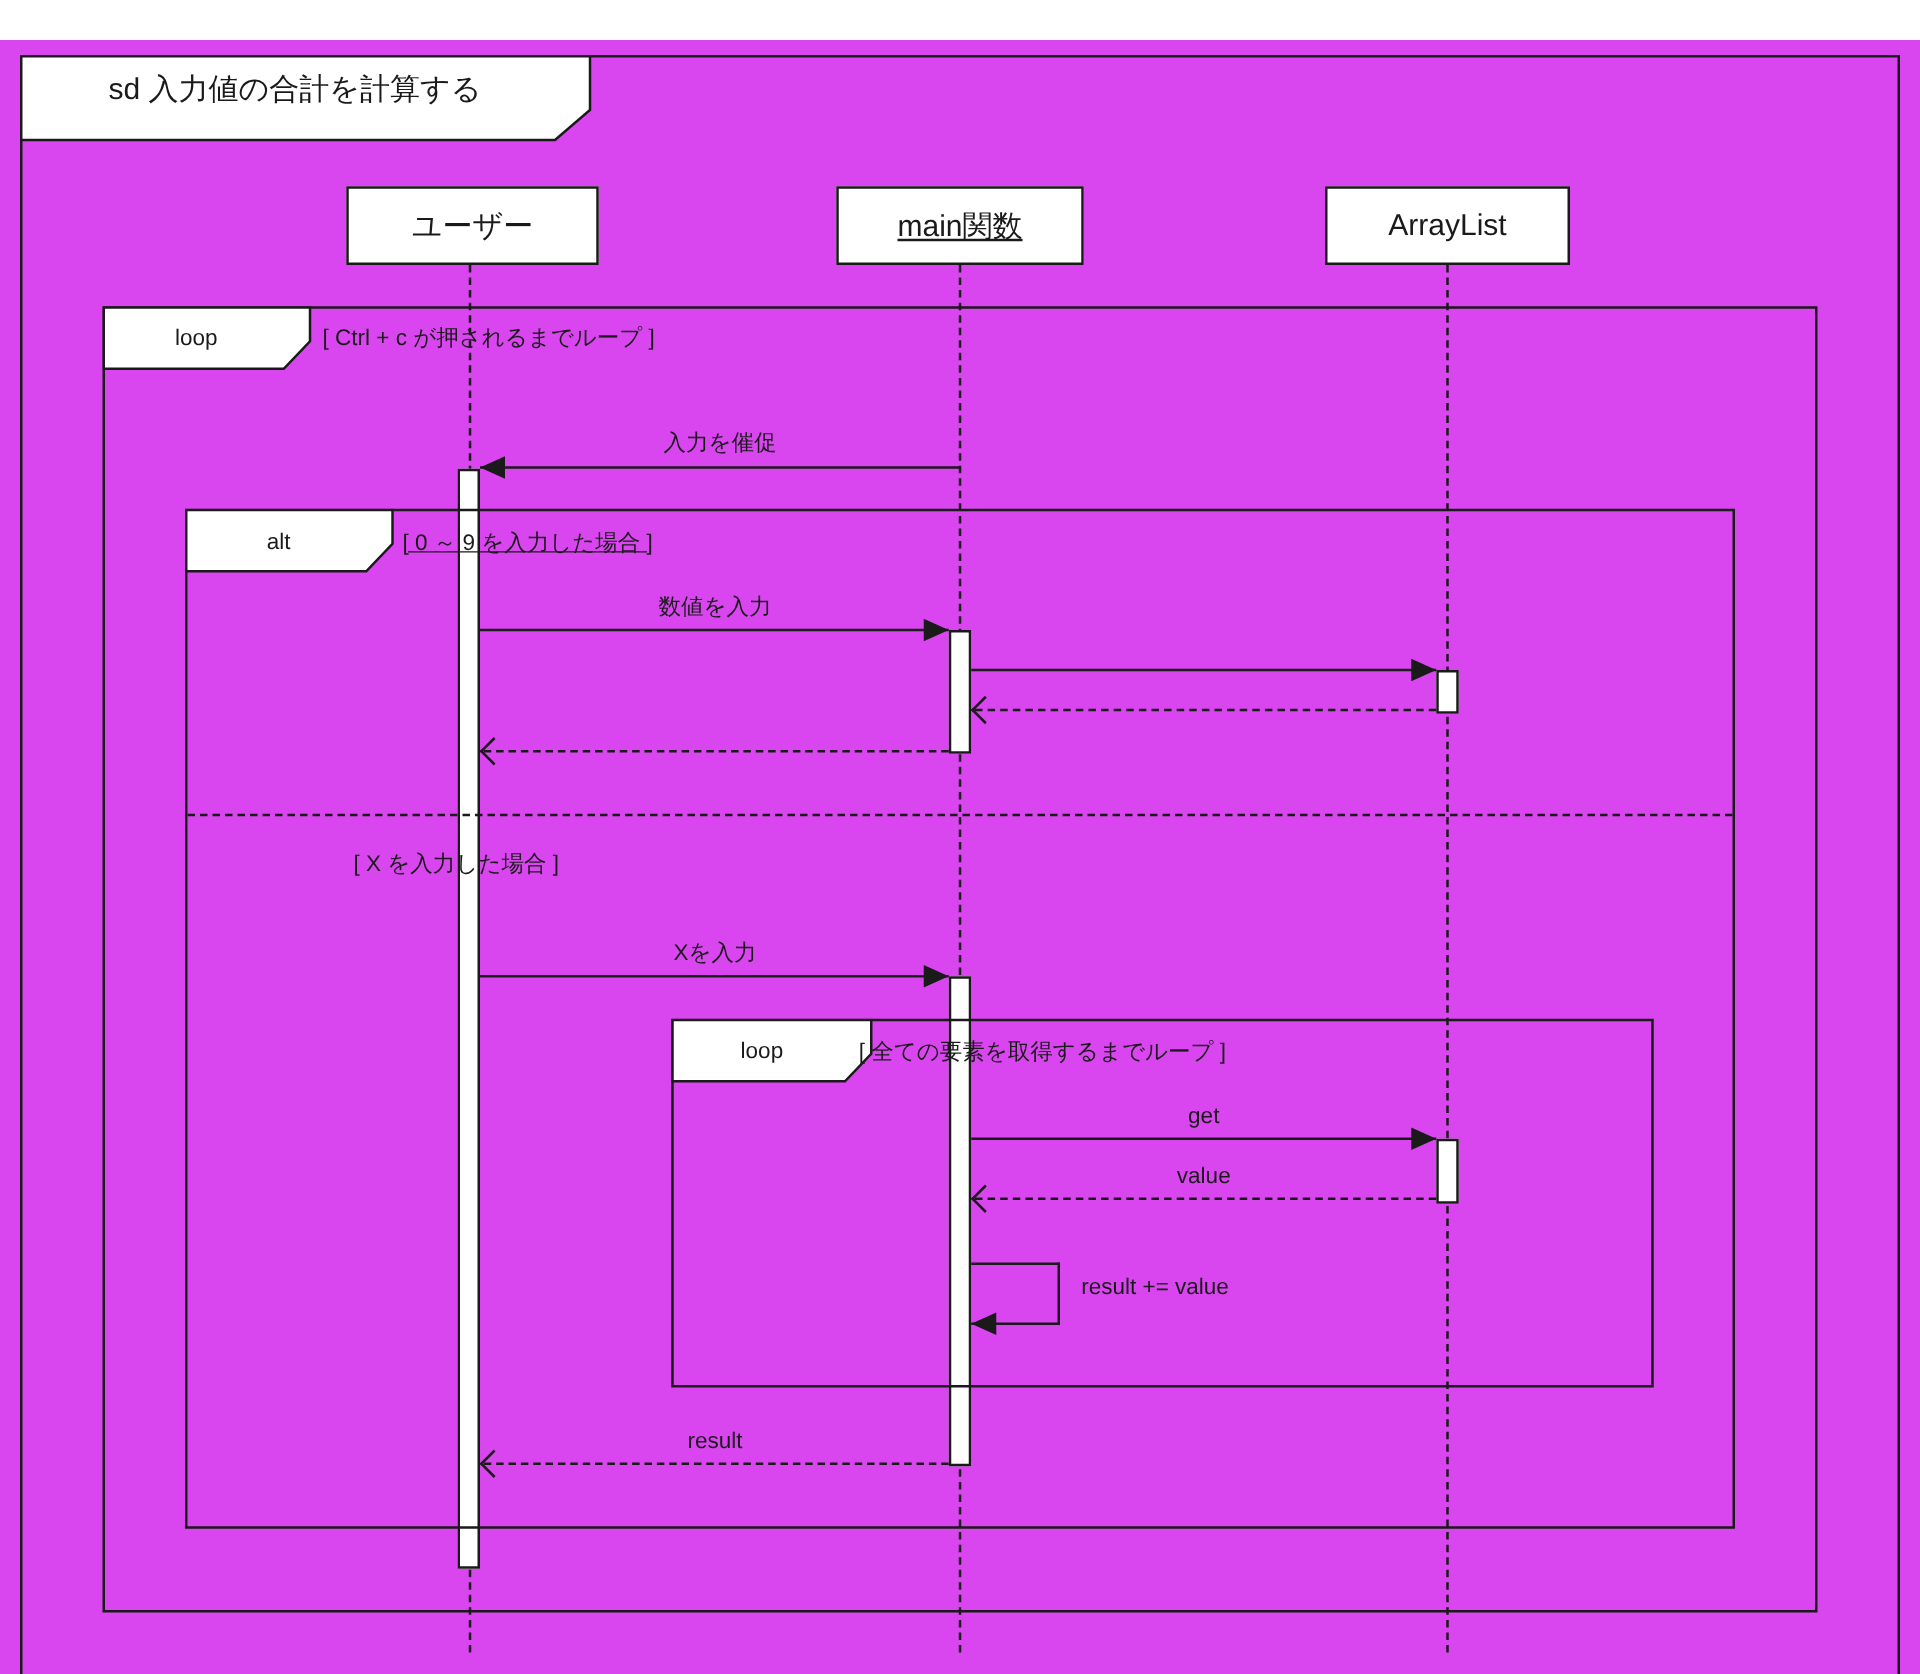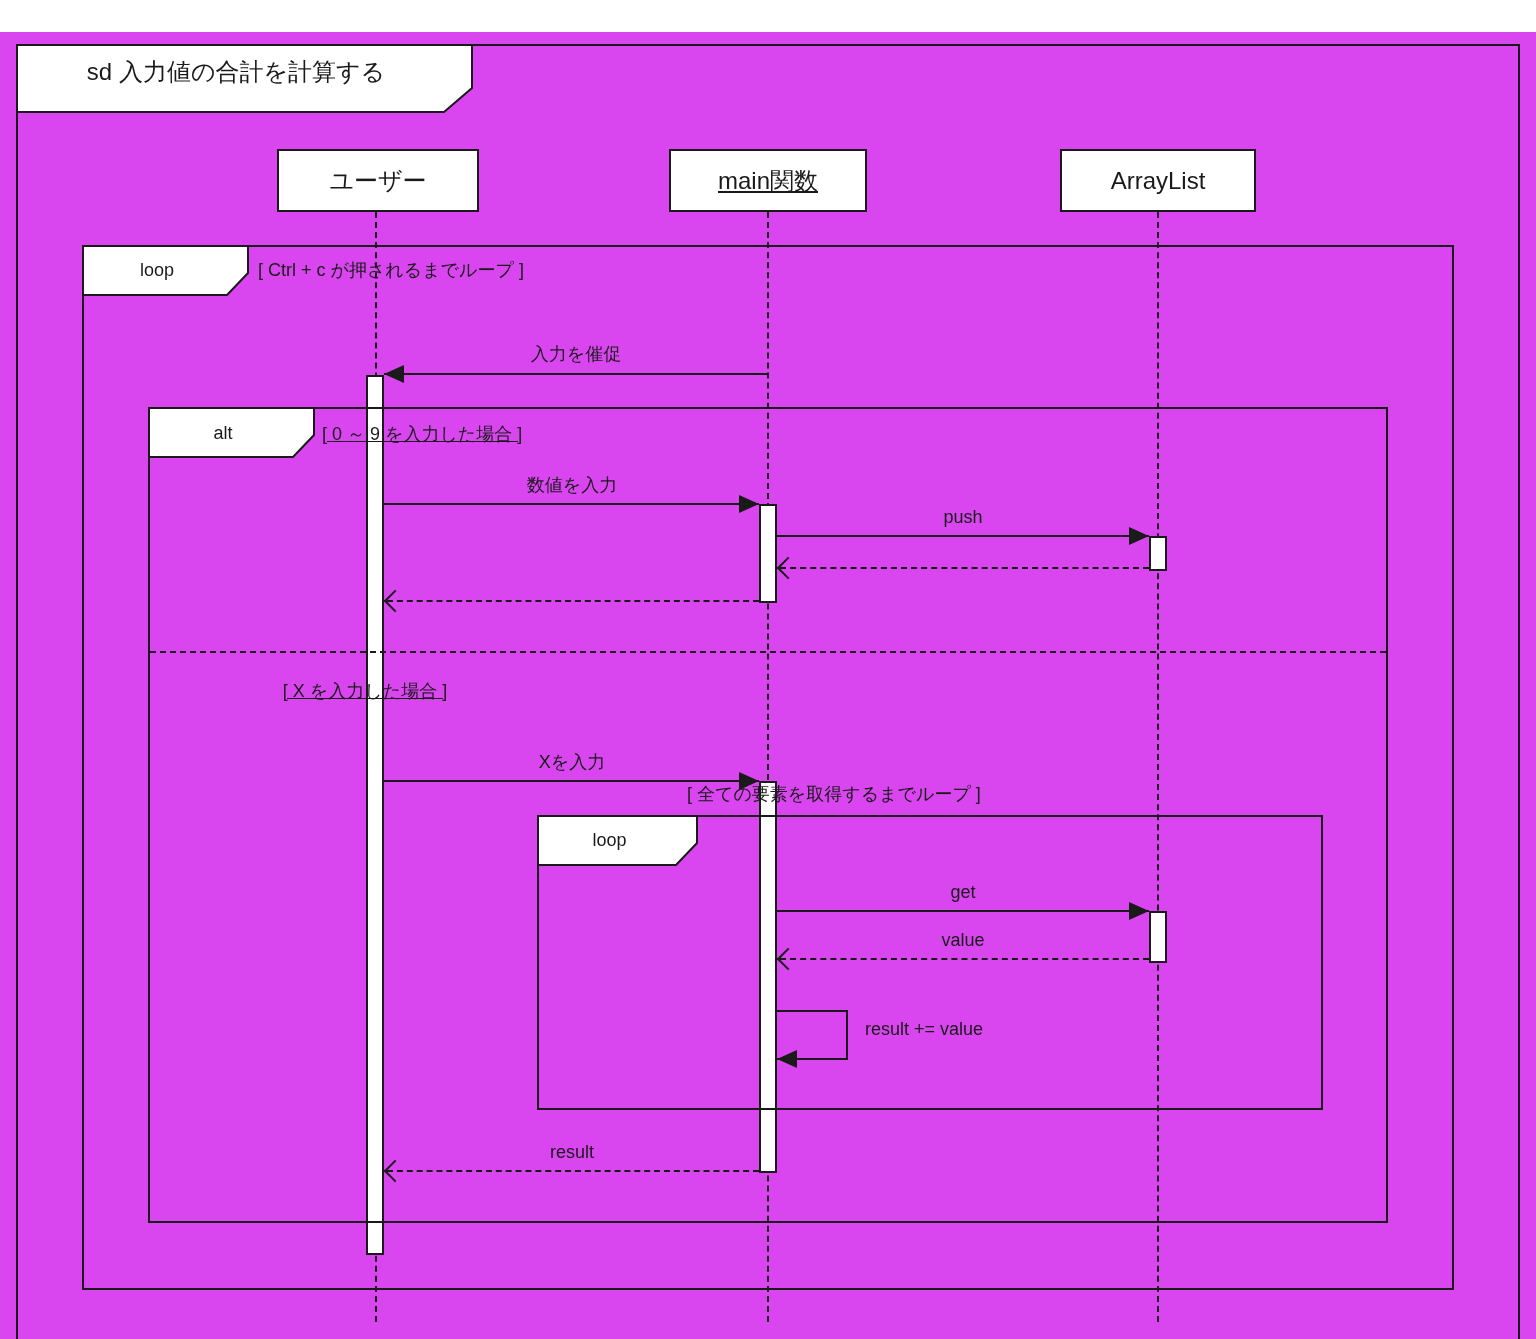--- a/index.html
+++ b/index.html
@@ -63,38 +63,37 @@
   <div class="abs lbl center" style="left:82px;top:224px;width:150px;">loop</div>
   <div class="abs lbl" style="left:258px;top:224px;">[ Ctrl + c が押されるまでループ ]</div>
 
   <div class="abs frame" style="left:148px;top:375px;width:1240px;height:816px;"></div>
   <svg class="pent" style="left:148px;top:375px;" width="168" height="52">
     <polygon points="1,1 166,1 166,28 145,50 1,50" fill="#ffffff" stroke="#1a1a1a" stroke-width="2"></polygon>
   </svg>
   <div class="abs lbl center" style="left:148px;top:387px;width:150px;">alt</div>
   <div class="abs lbl" style="left:322px;top:388px;text-decoration:underline;">[ 0 ～ 9 を入力した場合 ]</div>
   <div class="abs hline-dash" style="left:150px;top:619px;width:1236px;"></div>
-  <div class="abs lbl center" style="left:265px;top:645px;width:200px;text-decoration:underline;">[ X を入力した場合 ]</div>
+  <div class="abs lbl center" style="left:265px;top:645px;width:200px;">[ X を入力した場合 ]</div>
 
   <div class="abs frame" style="left:537px;top:783px;width:786px;height:295px;"></div>
   <svg class="pent" style="left:537px;top:783px;" width="162" height="52">
     <polygon points="1,1 160,1 160,28 139,50 1,50" fill="#ffffff" stroke="#1a1a1a" stroke-width="2"></polygon>
   </svg>
   <div class="abs lbl center" style="left:537px;top:794px;width:145px;">loop</div>
-  <div class="abs lbl" style="left:687px;top:748px;">[ 全ての要素を取得するまでループ ]</div>
+  <div class="abs lbl" style="left:687px;top:795px;">[ 全ての要素を取得するまでループ ]</div>
 
   <div class="abs lbl center" style="left:420px;top:308px;width:312px;">入力を催促</div>
   <div class="abs hline" style="left:384px;top:341px;width:384px;"></div>
   <div class="abs arrow-l" style="left:384px;top:333px;"></div>
 
   <div class="abs lbl center" style="left:416px;top:439px;width:312px;">数値を入力</div>
   <div class="abs hline" style="left:384px;top:471px;width:375px;"></div>
   <div class="abs arrow-r" style="left:739px;top:463px;"></div>
 
-  <div class="abs lbl center" style="left:807px;top:471px;width:312px;">push</div>
   <div class="abs hline" style="left:777px;top:503px;width:372px;"></div>
   <div class="abs arrow-r" style="left:1129px;top:495px;"></div>
 
   <div class="abs hline-dash" style="left:780px;top:535px;width:369px;"></div>
   <div class="abs chev" style="left:780px;top:528px;"></div>
 
   <div class="abs hline-dash" style="left:387px;top:568px;width:372px;"></div>
   <div class="abs chev" style="left:387px;top:561px;"></div>
 
   <div class="abs lbl center" style="left:416px;top:716px;width:312px;">Xを入力</div>

